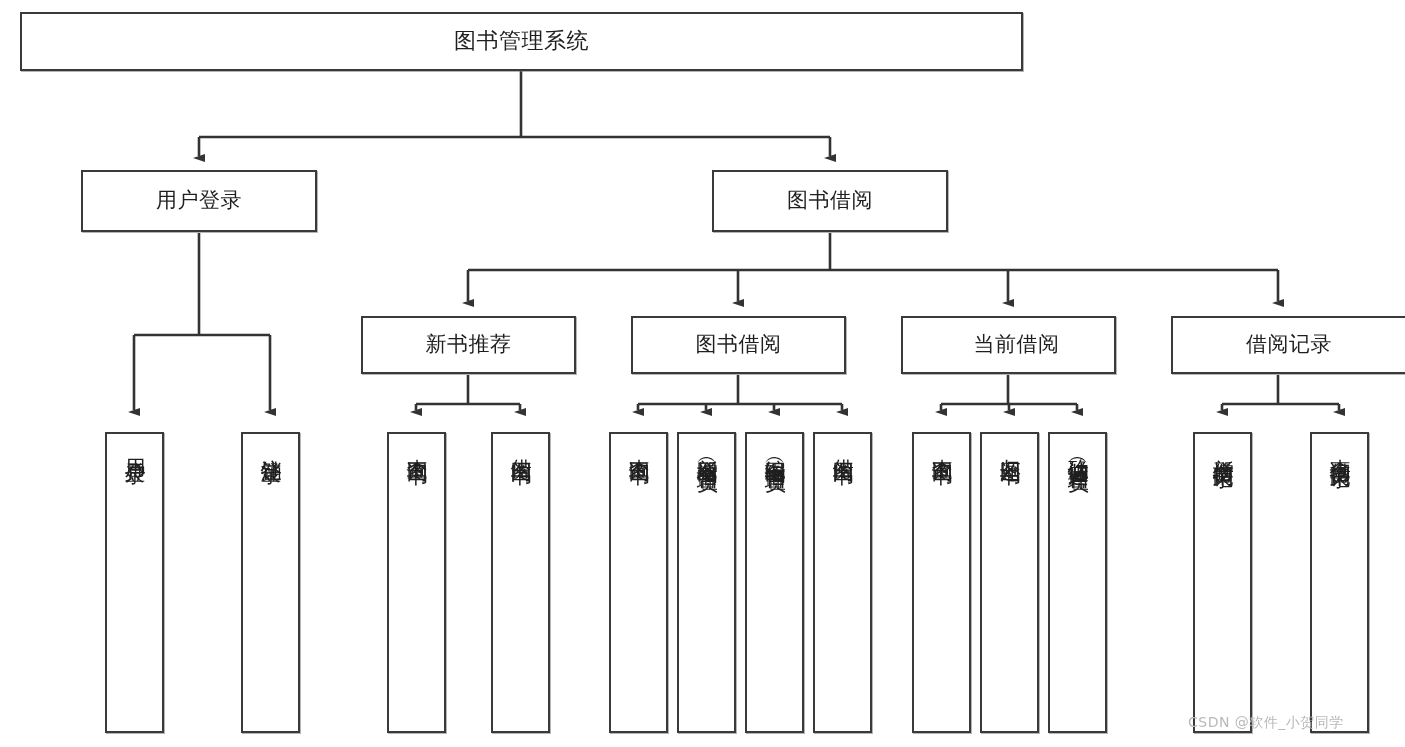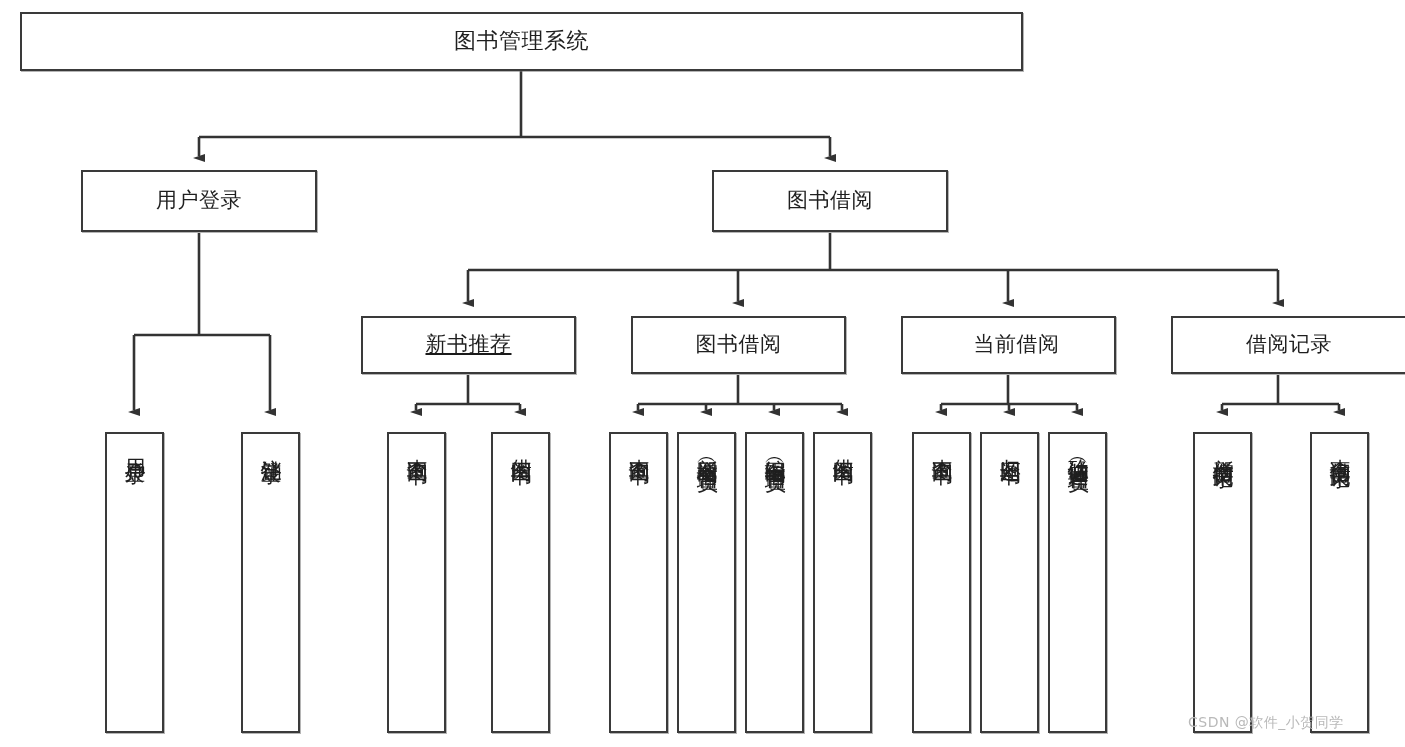--- a/index.html
+++ b/index.html
@@ -141,21 +141,21 @@
     <span class="node-label">图书管理系统</span>
   </div>
 
   <div class="node horiz" style="left:81px; top:170px; width:236px; height:62px;">
     <span class="node-label">用户登录</span>
   </div>
   <div class="node horiz" style="left:712px; top:170px; width:236px; height:62px;">
     <span class="node-label">图书借阅</span>
   </div>
 
-  <div class="node horiz" style="left:361px; top:316px; width:215px; height:58px;text-decoration:underline;">
+  <div class="node horiz" style="left:361px; top:316px; width:215px; height:58px;">
     <span class="node-label">新书推荐</span>
   </div>
   <div class="node horiz" style="left:631px; top:316px; width:215px; height:58px;">
     <span class="node-label">图书借阅</span>
   </div>
   <div class="node horiz" style="left:901px; top:316px; width:215px; height:58px;padding-left:16px;">
     <span class="node-label">当前借阅</span>
   </div>
   <div class="node horiz" style="left:1171px; top:316px; width:236px; height:58px;">
     <span class="node-label">借阅记录</span>

